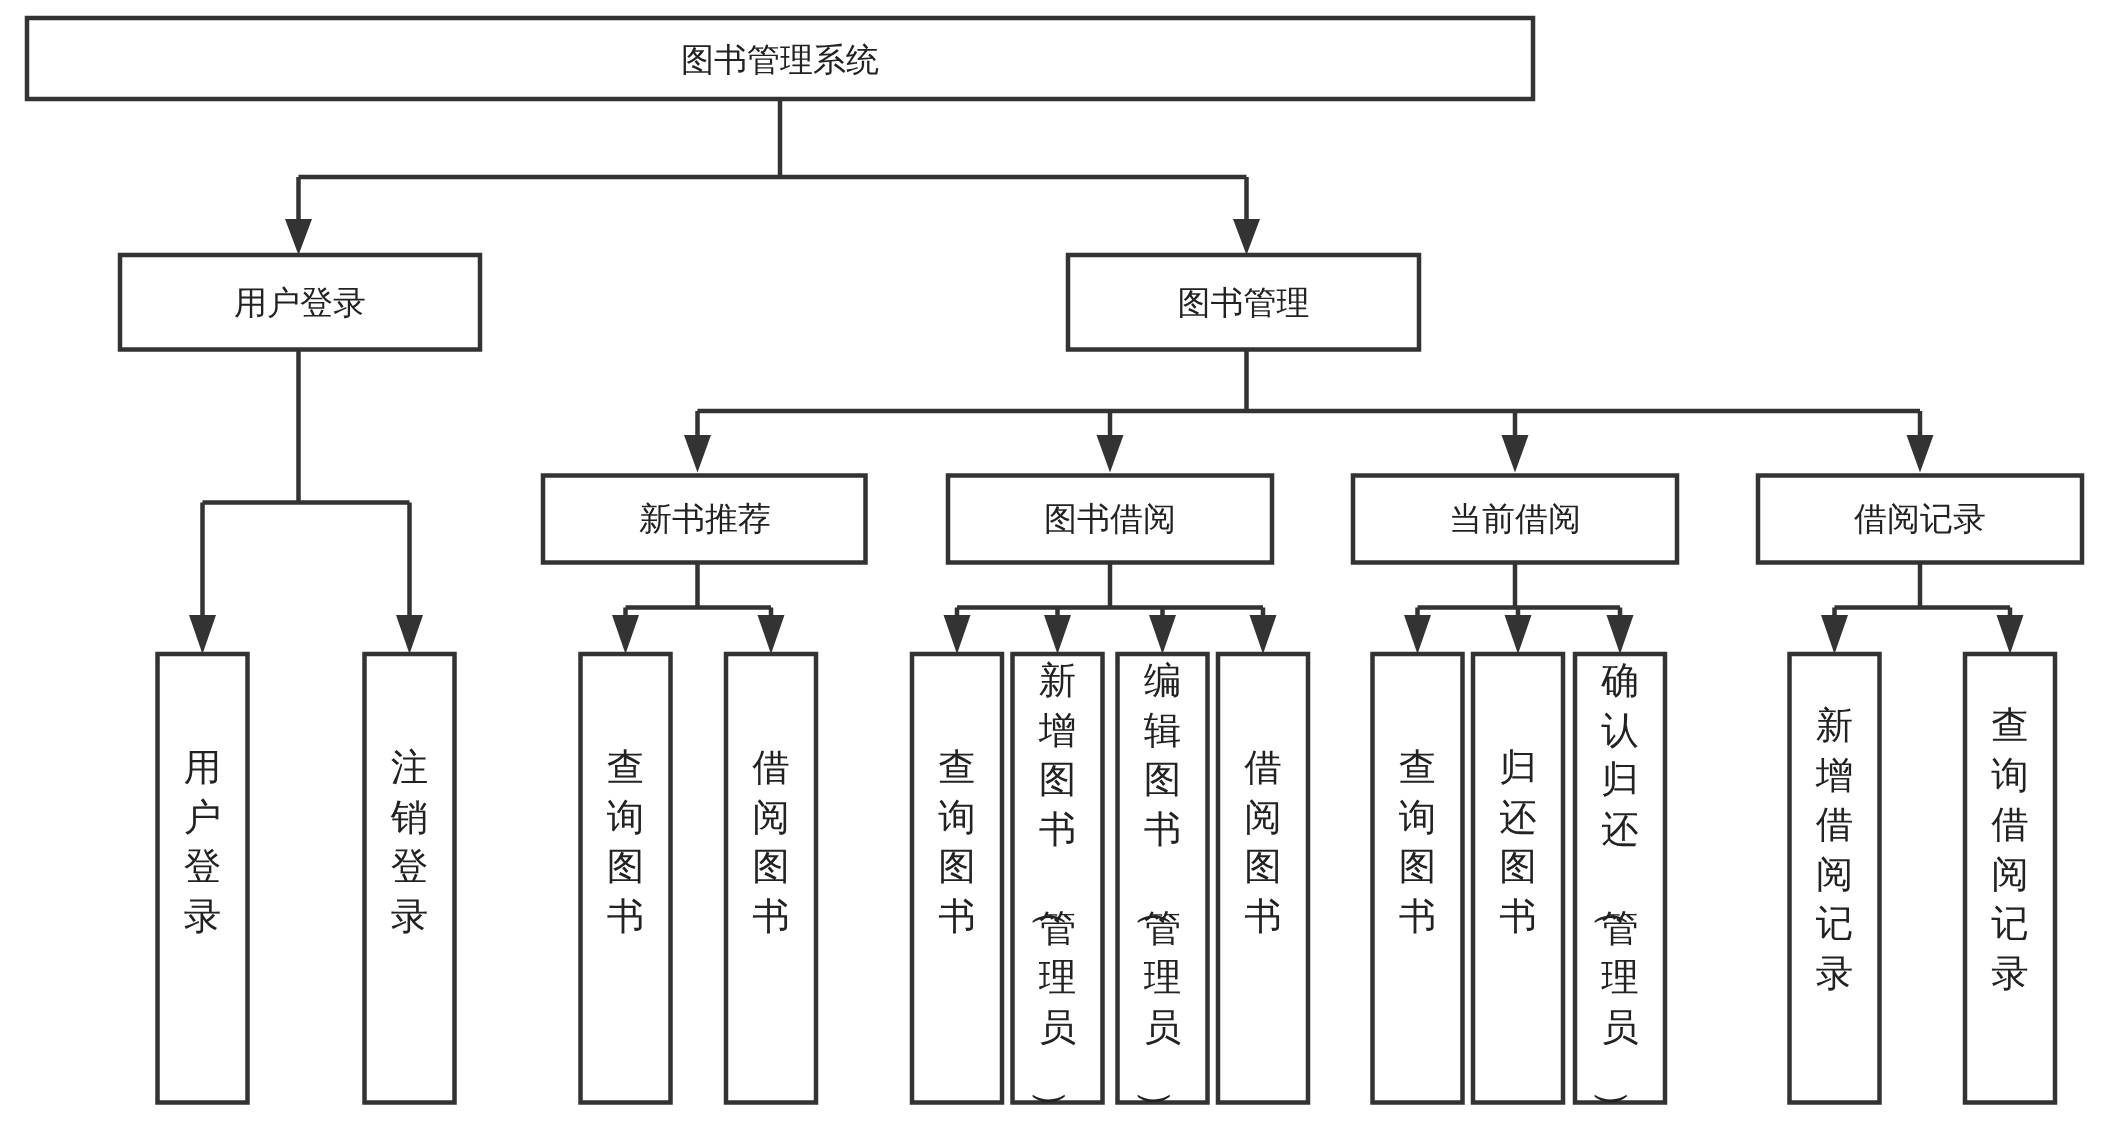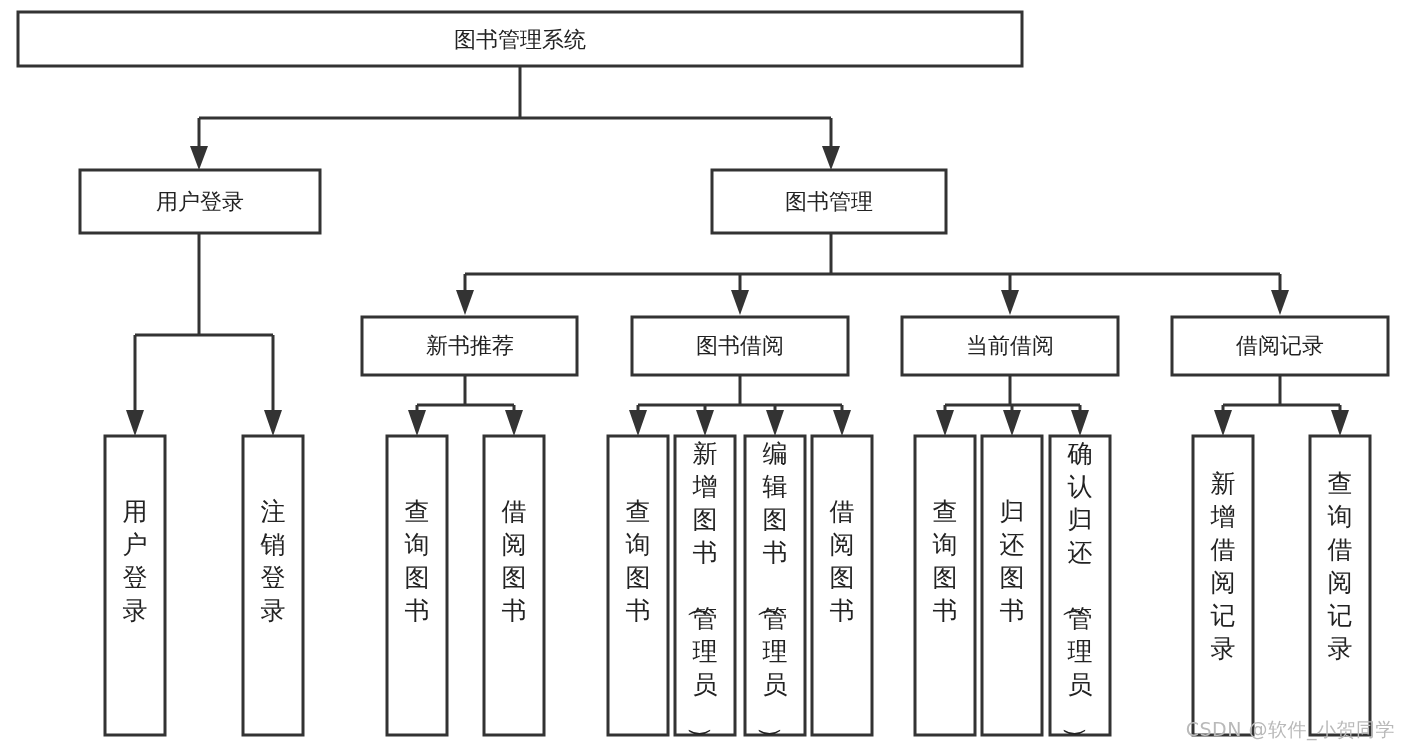--- a/index.html
+++ b/index.html
@@ -234,14 +234,13 @@
         <text class="node-label-vert" x="1223" y="492"><tspan x="1223" y="492">新</tspan><tspan x="1223" y="525">增</tspan><tspan x="1223" y="558">借</tspan><tspan x="1223" y="591">阅</tspan><tspan x="1223" y="624">记</tspan><tspan x="1223" y="657">录</tspan></text>
       </g>
 
       <g>
         <rect class="node-rect" x="1310" y="436" width="60" height="299"></rect>
         <text class="node-label-vert" x="1340" y="492"><tspan x="1340" y="492">查</tspan><tspan x="1340" y="525">询</tspan><tspan x="1340" y="558">借</tspan><tspan x="1340" y="591">阅</tspan><tspan x="1340" y="624">记</tspan><tspan x="1340" y="657">录</tspan></text>
       </g>
     </g>
   </svg>
 
-  <div class="watermark">CSDN @软件_小贺同学</div>
 </div>
 
 </body></html>

